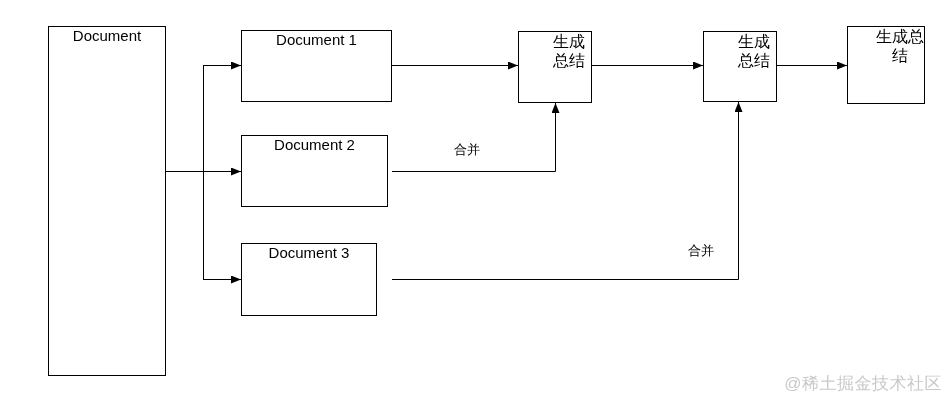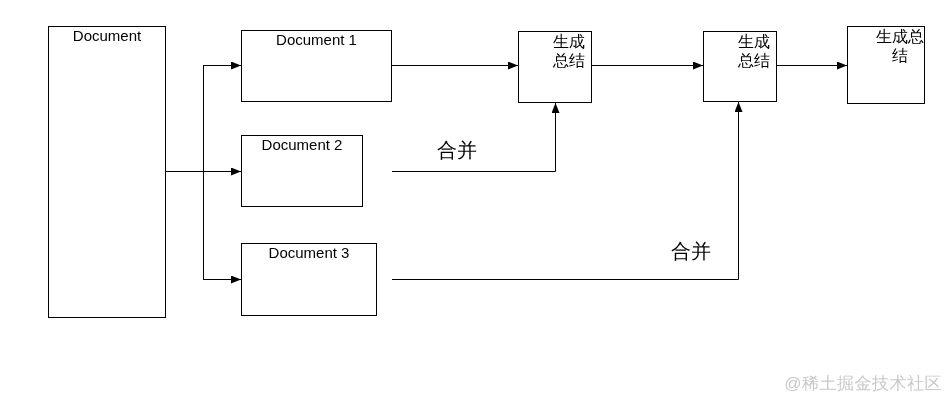--- a/index.html
+++ b/index.html
@@ -32,33 +32,34 @@
     justify-content: center;
     text-align: center;
     color: #000000;
     font-size: 15px;
     line-height: 1.2;
   }
   .node.cjk {
     font-size: 16px;
     padding-left: 28px;
   }
-  .n-source   { left: 48px;  top: 26px;  width: 118px; height: 292px; }
+  .n-source   { left: 48px;  top: 26px;  width: 118px; height: 350px; }
   .n-doc1     { left: 241px; top: 30px;  width: 151px; height: 72px; }
-  .n-doc2     { left: 241px; top: 135px; width: 122px; height: 72px; }
+  .n-doc2     { left: 241px; top: 135px; width: 147px; height: 72px; }
   .n-doc3     { left: 241px; top: 243px; width: 136px; height: 73px; }
   .n-sum1     { left: 518px; top: 31px;  width: 74px;  height: 72px; }
   .n-sum2     { left: 703px; top: 31px;  width: 74px;  height: 71px; }
   .n-sum3     { left: 847px; top: 26px;  width: 78px;  height: 78px; }
   .edge-label {
     position: absolute;
     width: 60px;
     height: 22px;
     line-height: 22px;
-    font-size: 20px;
+    text-align: center;
+    font-size: 13px;
     color: #000000;
     background: #ffffff;
   }
   .el-merge1 { left: 437px; top: 139px; }
   .el-merge2 { left: 671px; top: 240px; }
   .watermark {
     position: absolute;
     right: 8px;
     bottom: 12px;
     font-size: 17px;

